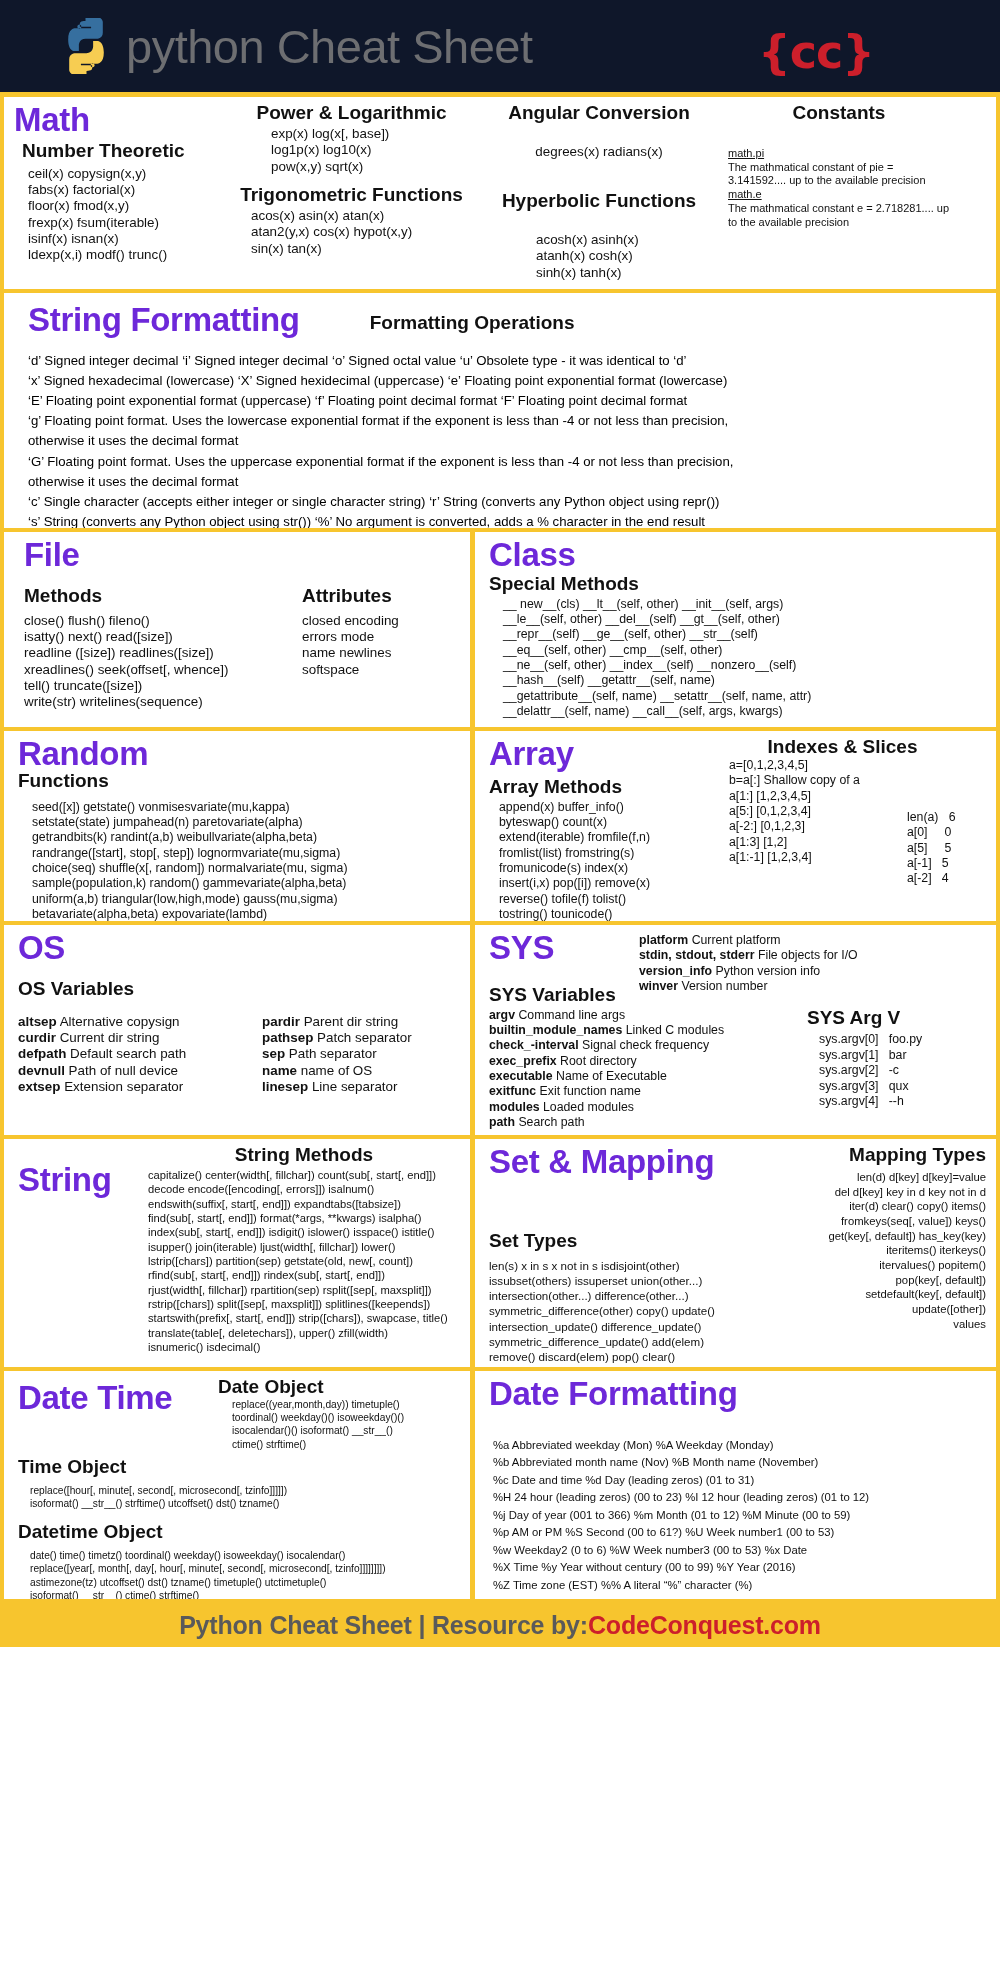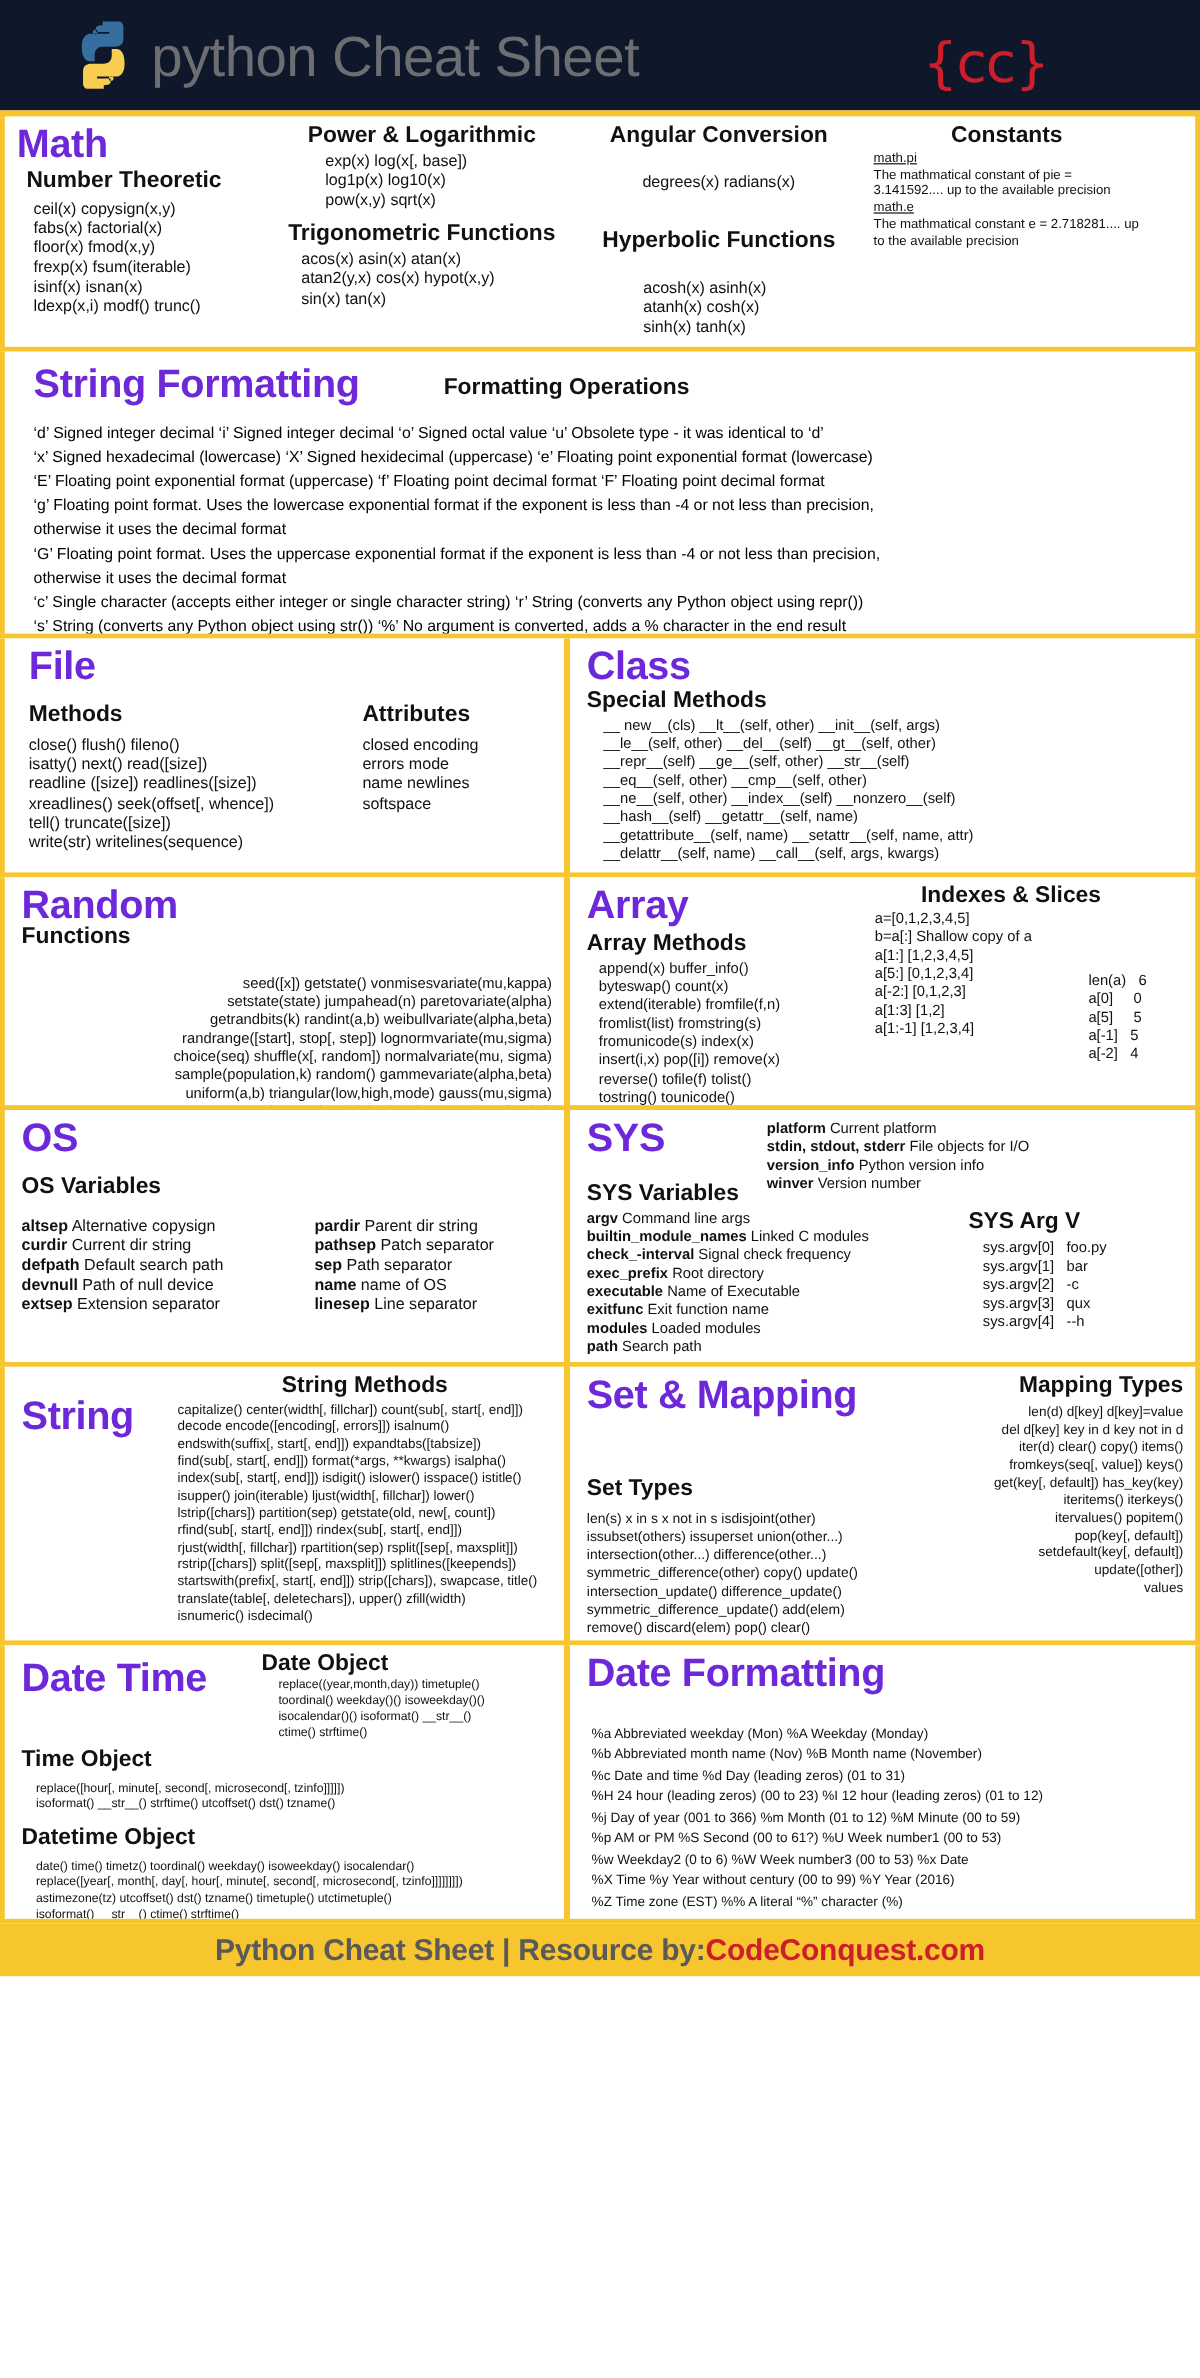--- a/index.html
+++ b/index.html
@@ -26,21 +26,21 @@
     font-size: 47px;
     color: #6d6e71;
     letter-spacing: -0.5px;
     font-weight: 400;
     white-space: nowrap;
   }
   .cc-logo {
     margin-left: auto;
     color: #cc1f2b;
     font-size: 46px;
-    font-weight: 400;
+    font-weight: 700;
     letter-spacing: -1px;
     margin-right: 90px;
     font-family: "DejaVu Sans", sans-serif;
     margin-top: 12px;
   }
 
   
   .band {
     background: #f7c52e;
     padding: 5px 4px 4px 4px;
@@ -81,21 +81,21 @@
   .u { text-decoration: underline; }
 
   .row { display: flex; }
   .col { display: flex; flex-direction: column; }
 
   
   .math-panel { display: flex; padding-top: 6px; height: 192px; }
   .math-c1 { width: 215px; }
   .math-c2 { width: 245px; }
   .math-c3 { width: 250px; justify-content: space-between; }
-  .math-c4 { width: 230px; }
+  .math-c4 { width: 230px; gap: 21px; }
   .center { text-align: center; }
 
   
   .sf-panel { height: 235px; padding-top: 10px; }
   .sf-head { display: flex; align-items: flex-start; gap: 70px; padding-left: 14px; }
   .sf-body { margin-top: 14px; font-size: 13.2px; line-height: 1.53; padding: 0 6px 0 14px; }
   .sf-body div { white-space: nowrap; }
 
   
   .fc-band .panel:nth-child(1) { flex: 0 0 466px; }
@@ -275,21 +275,21 @@
         <div>__getattribute__(self, name)      __setattr__(self, name, attr)</div>
         <div>__delattr__(self, name)      __call__(self, args, kwargs)</div>
       </div>
     </div>
   </div>
 
   <div class="band ra-band">
     <div class="panel random-panel">
       <h1 class="sec">Random</h1>
       <h2 class="sub">Functions</h2>
-      <div class="lines sm" style="margin-top:20px;padding-left:14px;text-align:right;">
+      <div class="lines sm" style="margin-top:8px;padding-left:14px;">
         <div>seed([x])  getstate()  vonmisesvariate(mu,kappa)</div>
         <div>setstate(state)  jumpahead(n)  paretovariate(alpha)</div>
         <div>getrandbits(k)  randint(a,b)  weibullvariate(alpha,beta)</div>
         <div>randrange([start], stop[, step])  lognormvariate(mu,sigma)</div>
         <div>choice(seq)  shuffle(x[, random])  normalvariate(mu, sigma)</div>
         <div>sample(population,k)  random()  gammevariate(alpha,beta)</div>
         <div>uniform(a,b)  triangular(low,high,mode)  gauss(mu,sigma)</div>
         <div>betavariate(alpha,beta)  expovariate(lambd)</div>
       </div>
     </div>

